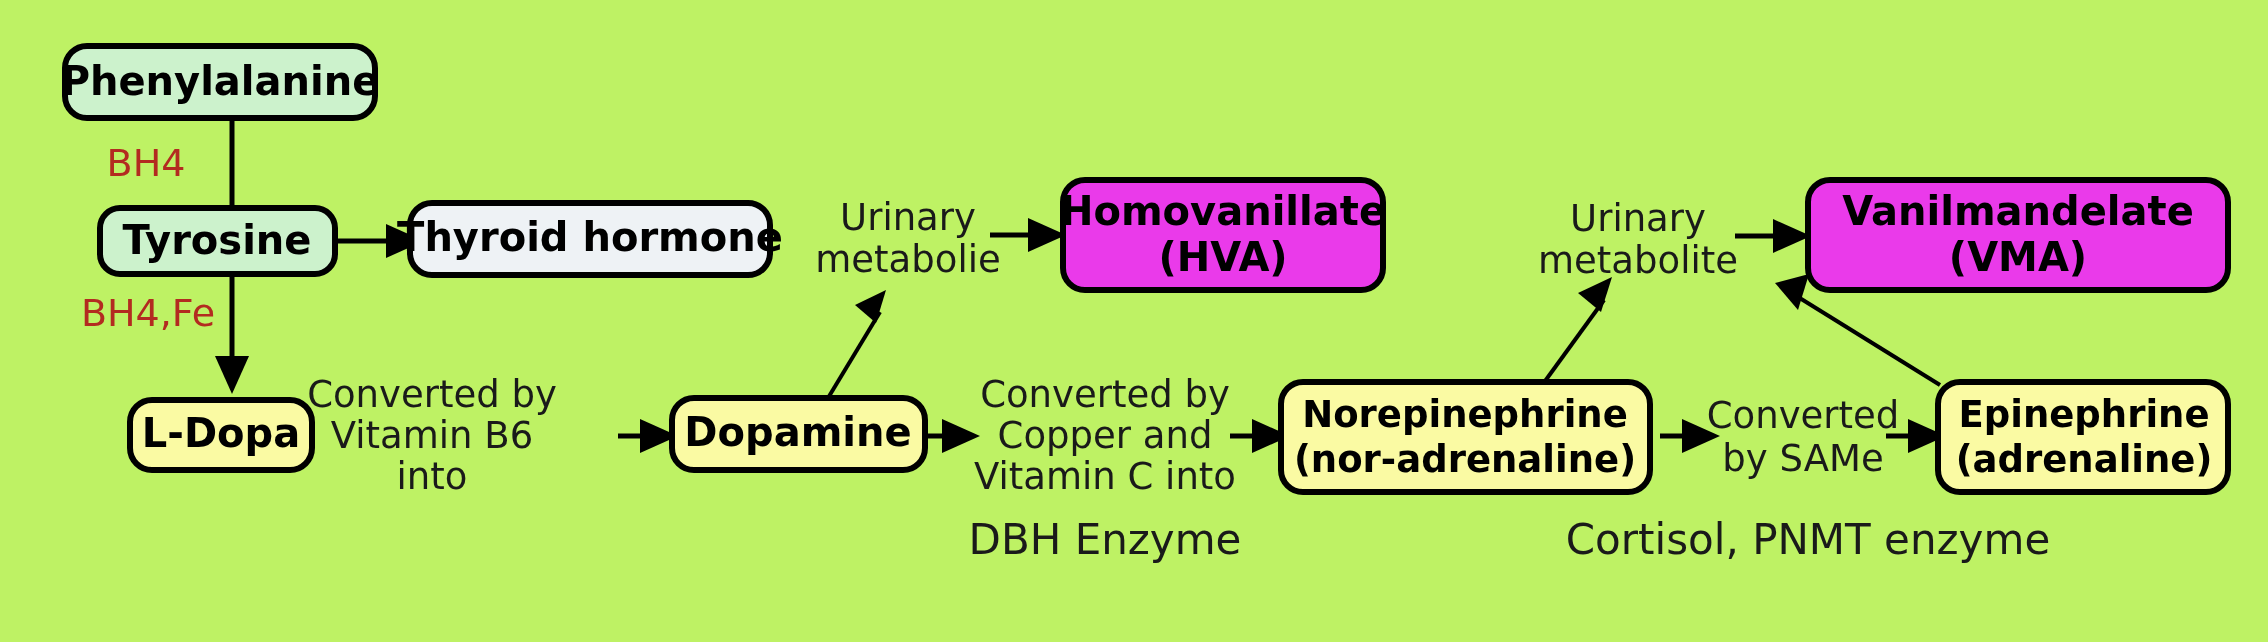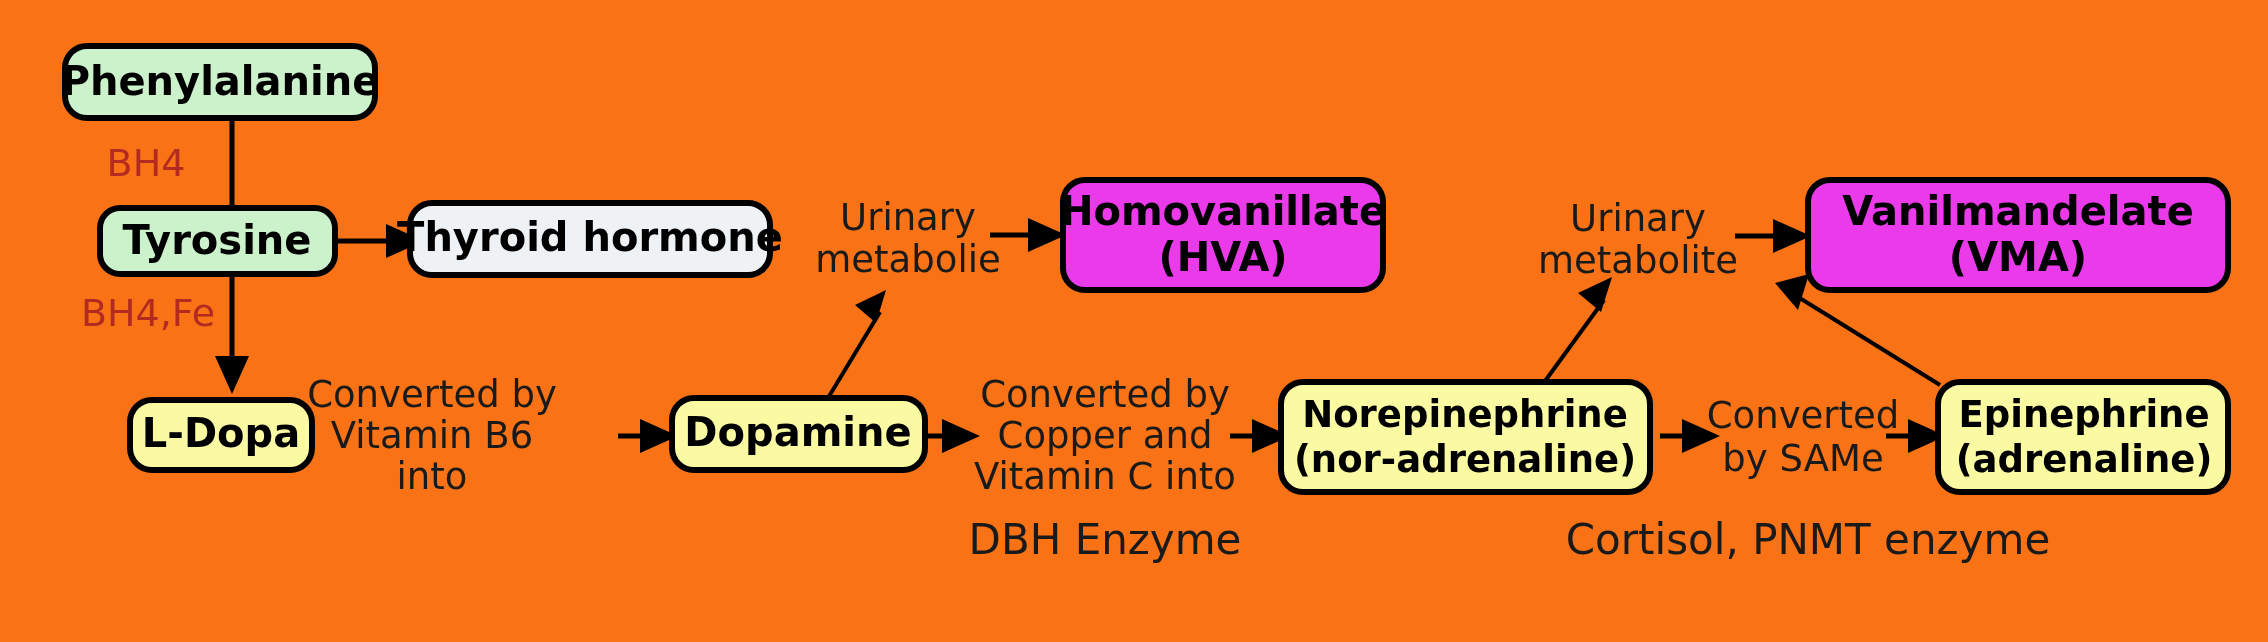--- a/index.html
+++ b/index.html
@@ -8,21 +8,21 @@
     padding: 0;
     background: #ffffff;
   }
   body {
     font-family: "DejaVu Sans", "Liberation Sans", sans-serif;
   }
   #stage {
     position: relative;
     width: 2268px;
     height: 642px;
-    background: #f97316;
+    background: #bef264;
     overflow: hidden;
   }
   #diagram {
     position: absolute;
     left: 0;
     top: 0;
     width: 2268px;
     height: 642px;
     display: block;
   }

